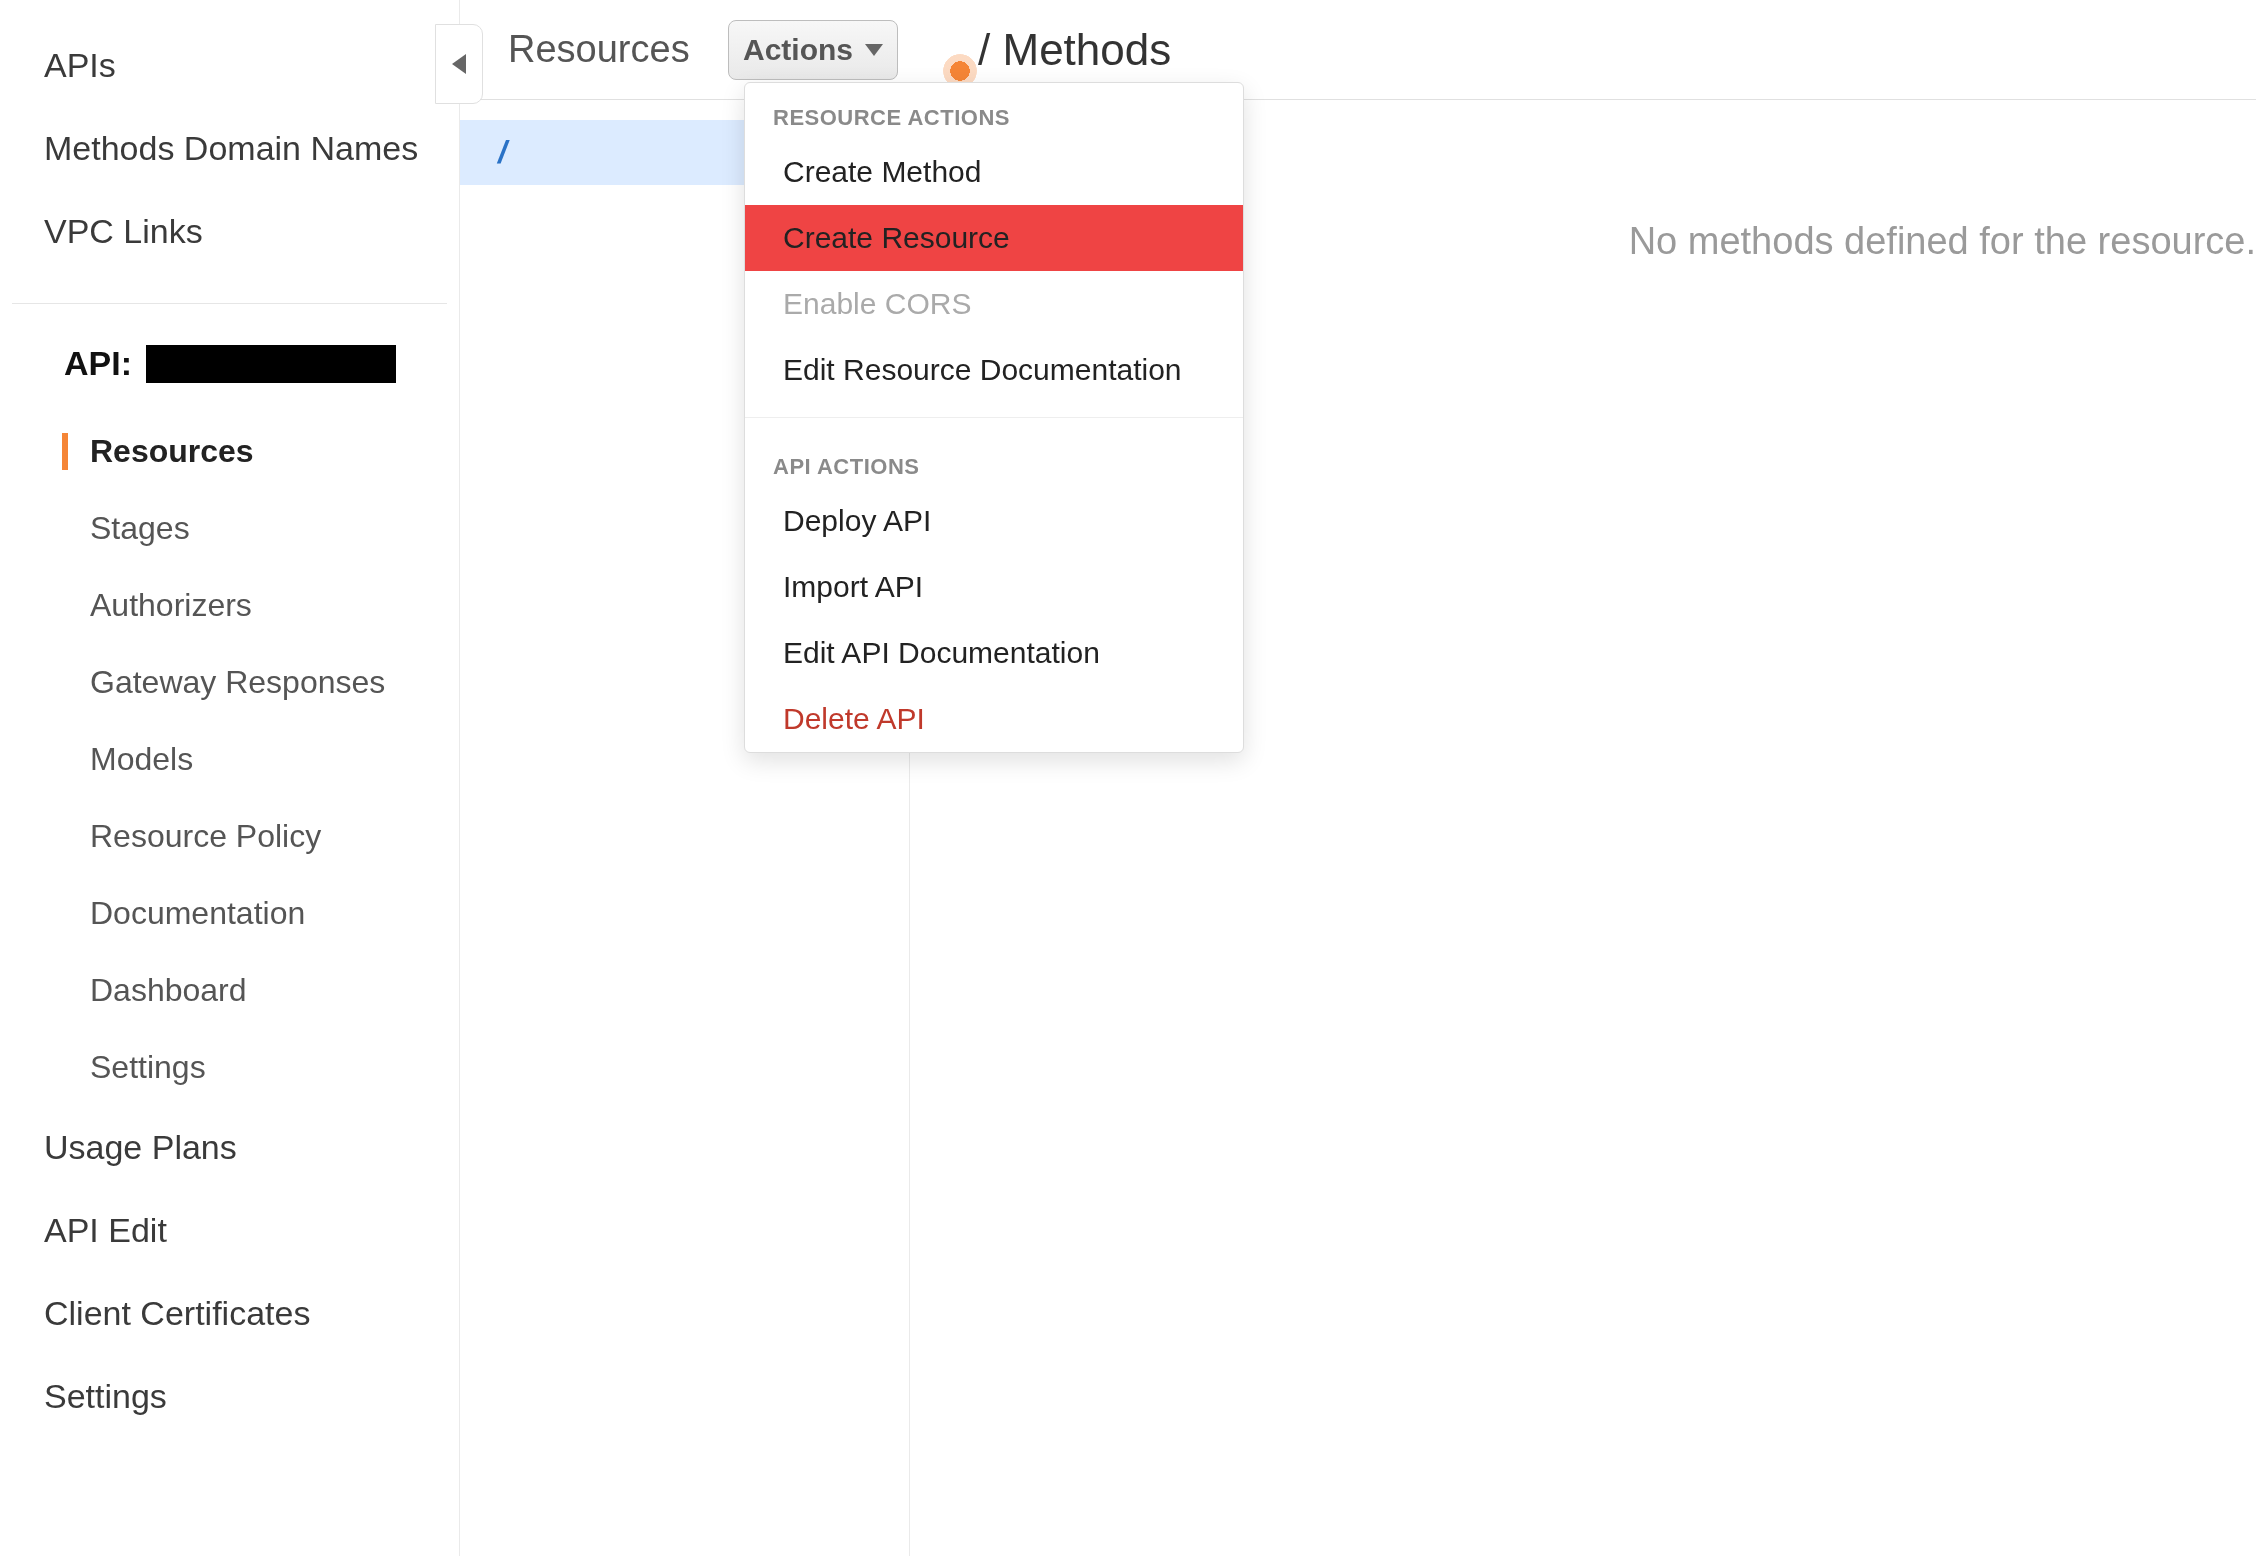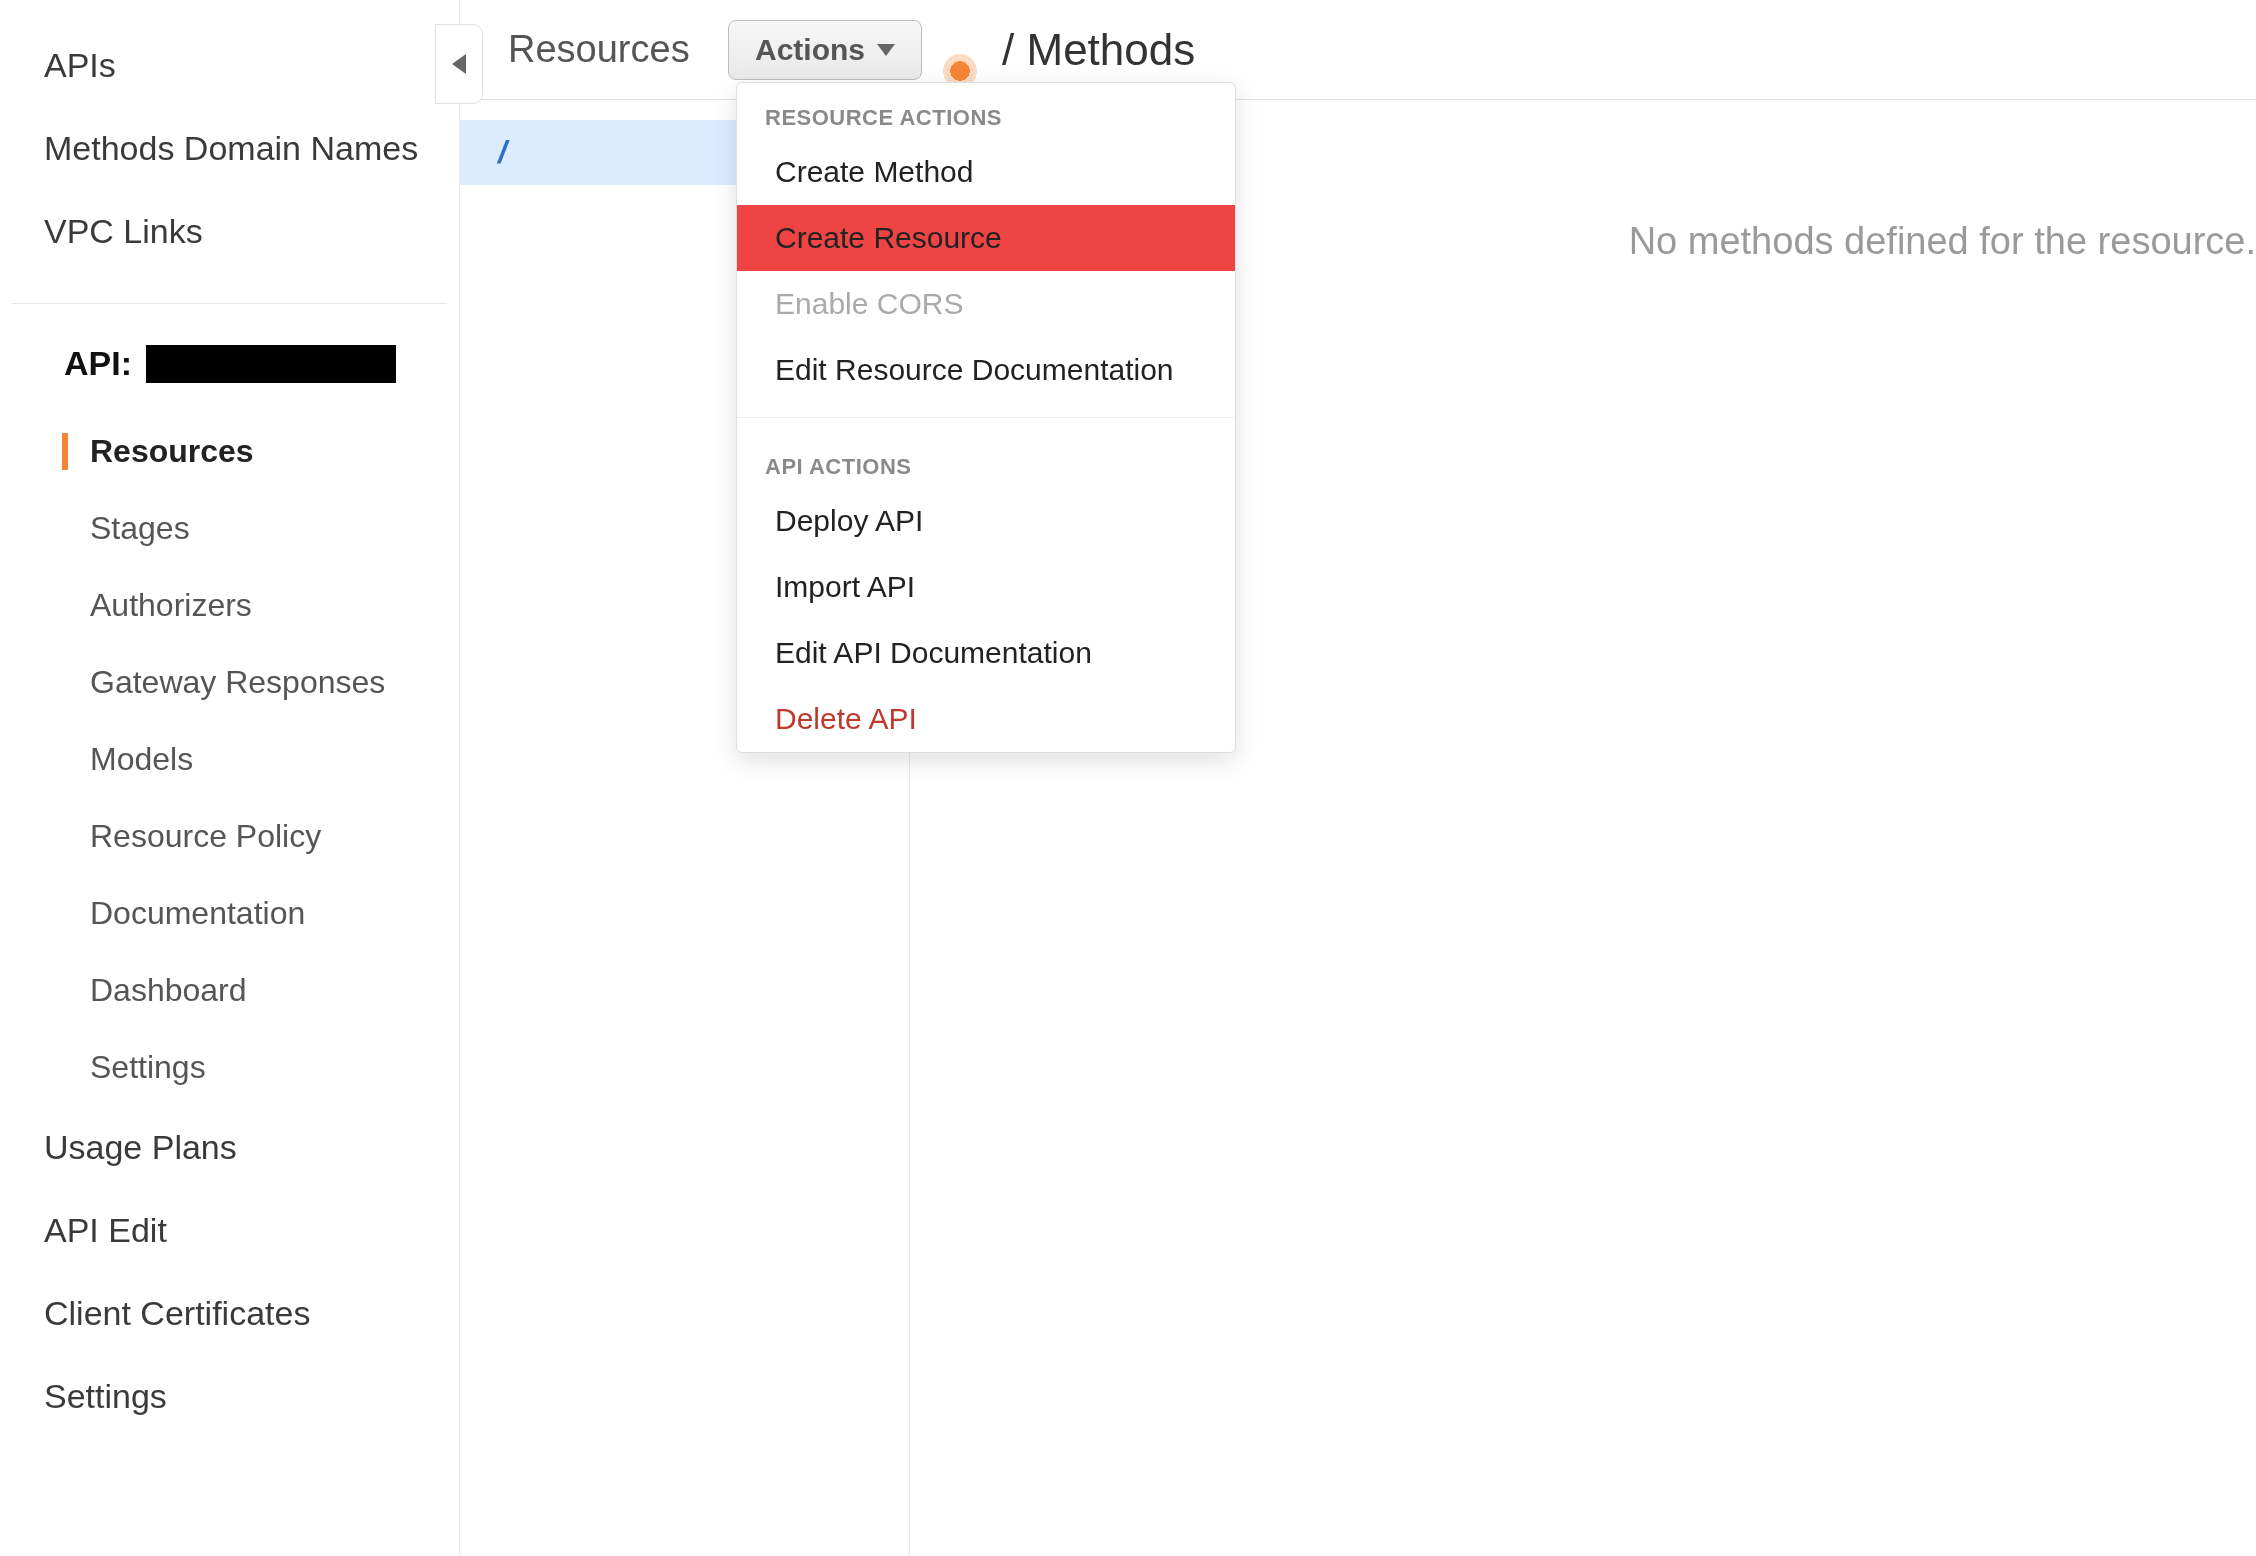--- a/index.html
+++ b/index.html
@@ -112,21 +112,21 @@
     .actions-wrap {
       position: relative;
       margin-left: 40px;
     }
     .actions-btn {
       display: inline-flex;
       align-items: center;
       background: linear-gradient(#f7f7f7, #e9e9e9);
       border: 1px solid #bdbdbd;
       border-radius: 8px;
-      padding: 12px 26px;
+      padding: 12px 14px;
       font-weight: 700;
       font-size: 30px;
       color: #555;
       cursor: pointer;
     }
     .actions-btn .caret {
       margin-left: 12px;
       width: 0; height: 0;
       border-left: 9px solid transparent;
       border-right: 9px solid transparent;
@@ -167,21 +167,21 @@
       padding-top: 120px;
       text-align: right;
     }
     .empty-msg {
       font-size: 38px;
       color: #9a9a9a;
     }
     
     .dropdown {
       position: absolute;
-      left: 8px;
+      left: 16px;
       top: 62px;
       width: 500px;
       background: #fff;
       border: 1px solid #ddd;
       border-radius: 6px;
       box-shadow: 0 8px 24px rgba(0,0,0,0.12);
       z-index: 10;
     }
     .dropdown .section-label {
       font-size: 22px;

